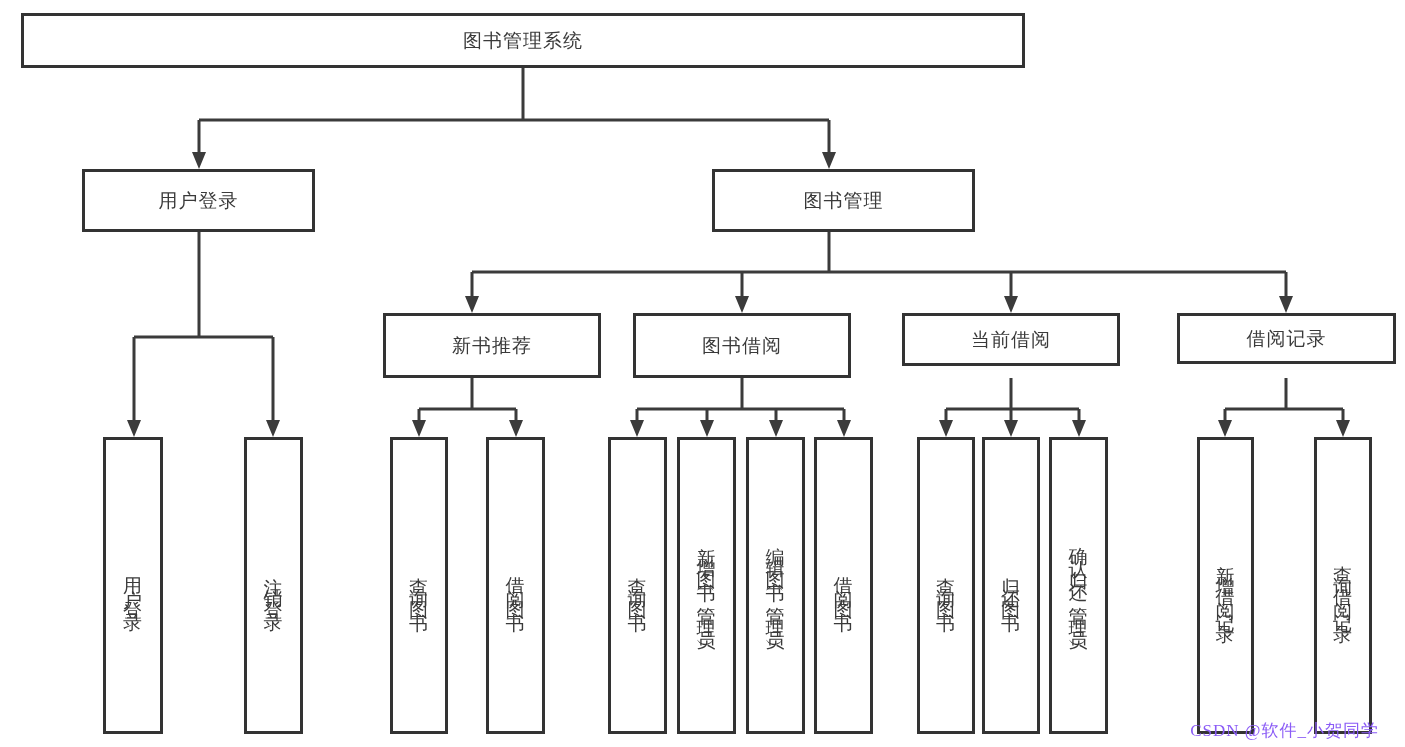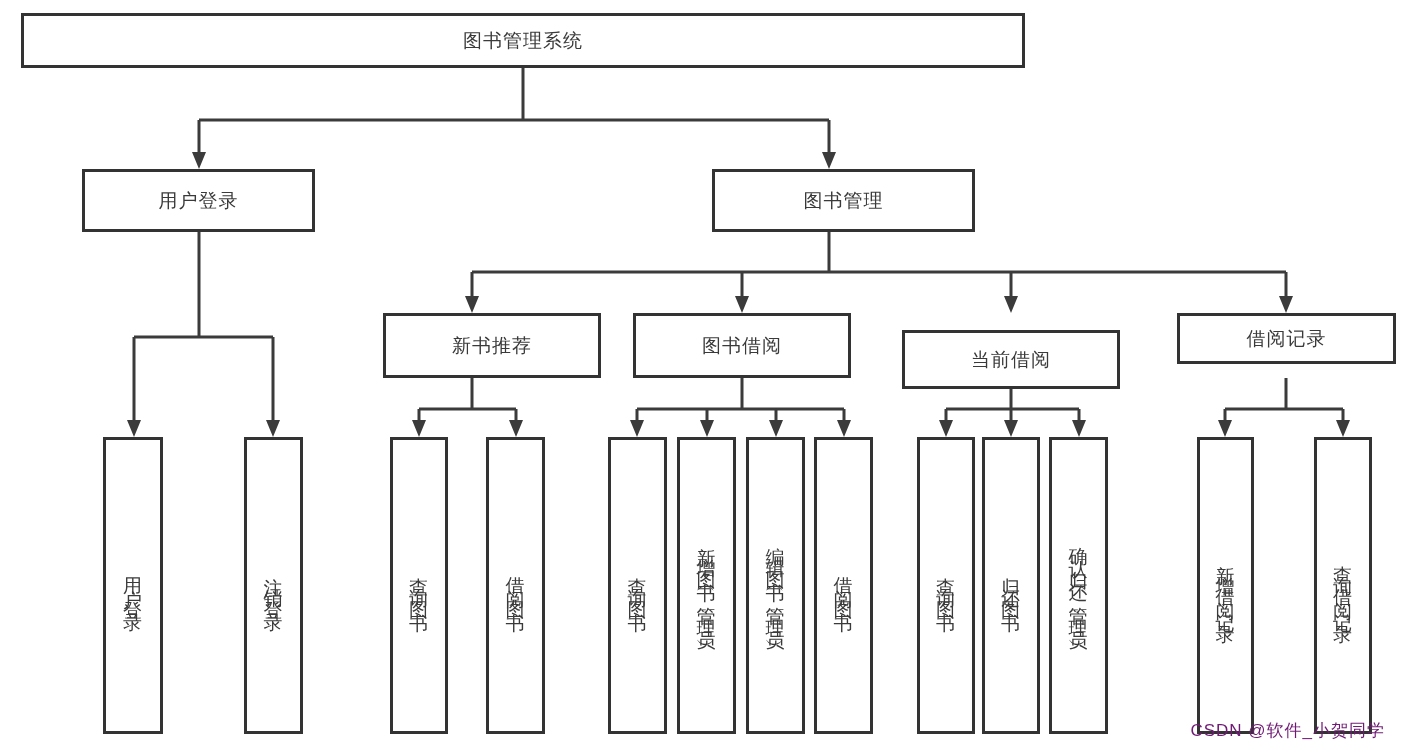--- a/index.html
+++ b/index.html
@@ -1,20 +1,20 @@
 <!DOCTYPE html>
 <html><head>
 <meta charset="utf-8">
 <style>
   html,body{margin:0;padding:0;background:#fff;}
   #stage{
     position:relative;
     width:1405px;height:747px;
     background:#fff;
-    font-family:Liberation Sans, sans-serif;
+    font-family:Liberation Serif, serif;
     overflow:hidden;
   }
   svg.wires{position:absolute;left:0;top:0;z-index:1;}
   .hbox{
     position:absolute;
     box-sizing:border-box;
     border:3px solid #333;
     background:#fff;
     display:flex;align-items:center;justify-content:center;
     z-index:2;
@@ -33,22 +33,22 @@
   }
   .vbox .vtext{
     writing-mode:vertical-rl;
     text-orientation:mixed;
     font-size:19px;color:#3a3a3a;
     letter-spacing:12px;line-height:1;
     white-space:nowrap;
   }
   .watermark{
     position:absolute;
-    right:20px;bottom:5px;
-    font-size:17px;color:#701a75;
+    right:26px;bottom:5px;
+    font-size:17px;color:#8b5cf6;
     letter-spacing:1px;
     z-index:5;white-space:nowrap;
   }
 </style>
 </head>
 <body>
 
 <div id="stage">
 
   <svg class="wires" width="1405" height="747" viewBox="0 0 1405 747">
@@ -85,21 +85,21 @@
   <div class="hbox" style="left:712px;top:169px;width:263px;height:63px;">
     <span class="lbl">图书管理</span>
   </div>
 
   <div class="hbox" style="left:363px;top:313px;width:218px;height:65px;margin-left:20px;">
     <span class="lbl">新书推荐</span>
   </div>
   <div class="hbox" style="left:633px;top:313px;width:218px;height:65px;align-items:center;">
     <span class="lbl">图书借阅</span>
   </div>
-  <div class="hbox" style="left:902px;top:330px;width:218px;height:59px;">
+  <div class="hbox" style="left:902px;top:313px;width:218px;height:53px;">
     <span class="lbl">当前借阅</span>
   </div>
   <div class="hbox" style="left:1177px;top:313px;width:219px;height:51px;">
     <span class="lbl">借阅记录</span>
   </div>
 
   <div class="vbox" style="left:103px;width:60px;">
     <span class="vtext">用户登录</span>
   </div>
   <div class="vbox" style="left:244px;width:59px;">

